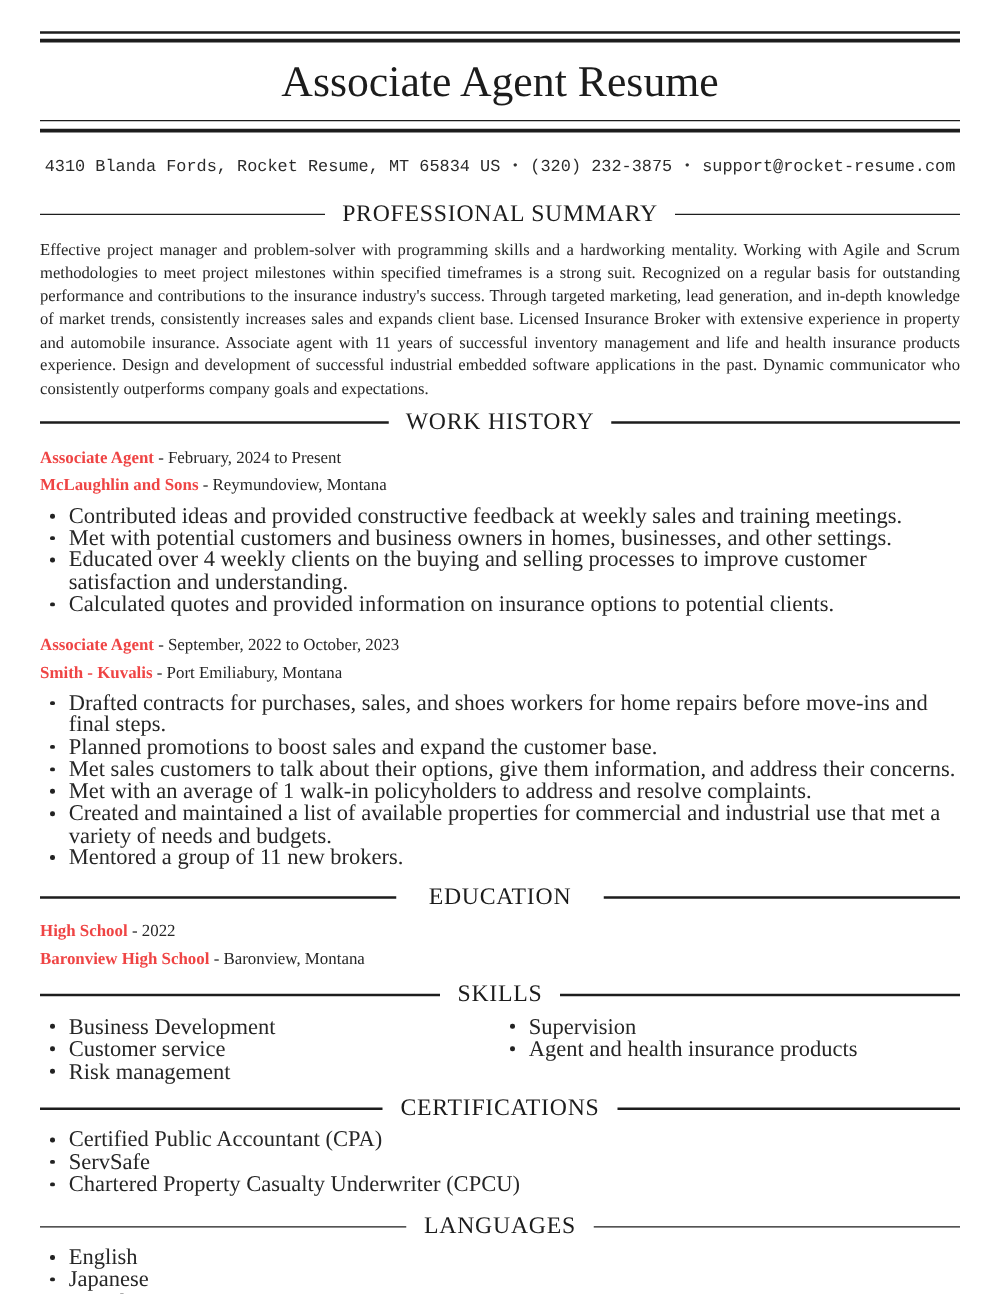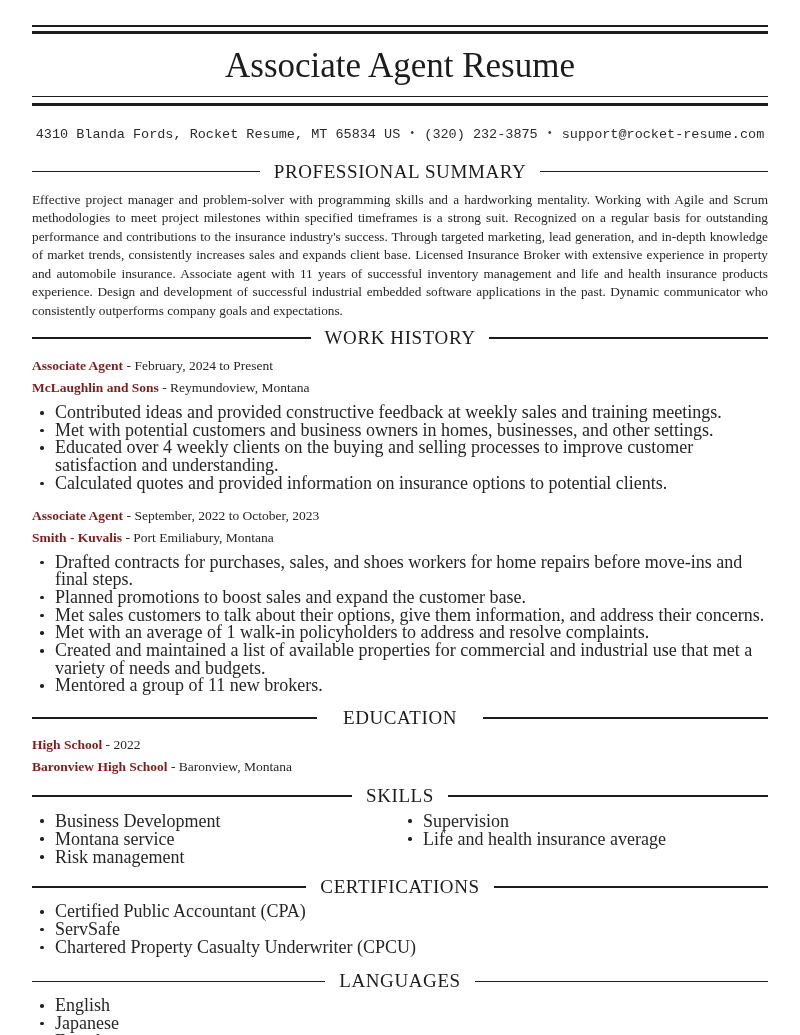--- a/index.html
+++ b/index.html
@@ -59,21 +59,21 @@
 
   .summary {
     margin: 8px 0 0 0;
     font-size: 13.3px;
     line-height: 18.5px;
     text-align: justify;
     color: #262626;
   }
 
   .entry-head { font-size: 13.5px; line-height: 22px; color: #262626; }
-  .b { font-weight: bold; color: #7f1d1d; margin-top: 44px; }
+  .b { font-weight: bold; color: #ef4444; margin-top: 44px; }
   .job { margin-top: 6px; }
   .job + .job { margin-top: 12px; }
   .edu-block { margin-top: 5px; }
 
   ul.bullets { margin: 5px 0 0 0; padding: 0; list-style: none; }
   ul.bullets li {
     position: relative;
     margin-left: 2px;
     padding-left: 21px;
     font-size: 18px;
@@ -165,26 +165,26 @@
   </div>
 
   <div class="section-heading mt-skills">
     <span class="hline"></span>
     <span class="htext">SKILLS</span>
     <span class="hline"></span>
   </div>
   <div class="skills-cols">
     <ul class="bullets">
       <li>Business Development</li>
-      <li>Montana service</li>
+      <li>Customer service</li>
       <li>Risk management</li>
     </ul>
     <ul class="bullets">
       <li>Supervision</li>
-      <li>Life and health insurance average</li>
+      <li>Agent and health insurance products</li>
     </ul>
   </div>
 
   <div class="section-heading mt-cert">
     <span class="hline"></span>
     <span class="htext">CERTIFICATIONS</span>
     <span class="hline"></span>
   </div>
   <ul class="bullets">
     <li>Certified Public Accountant (CPA)</li>

